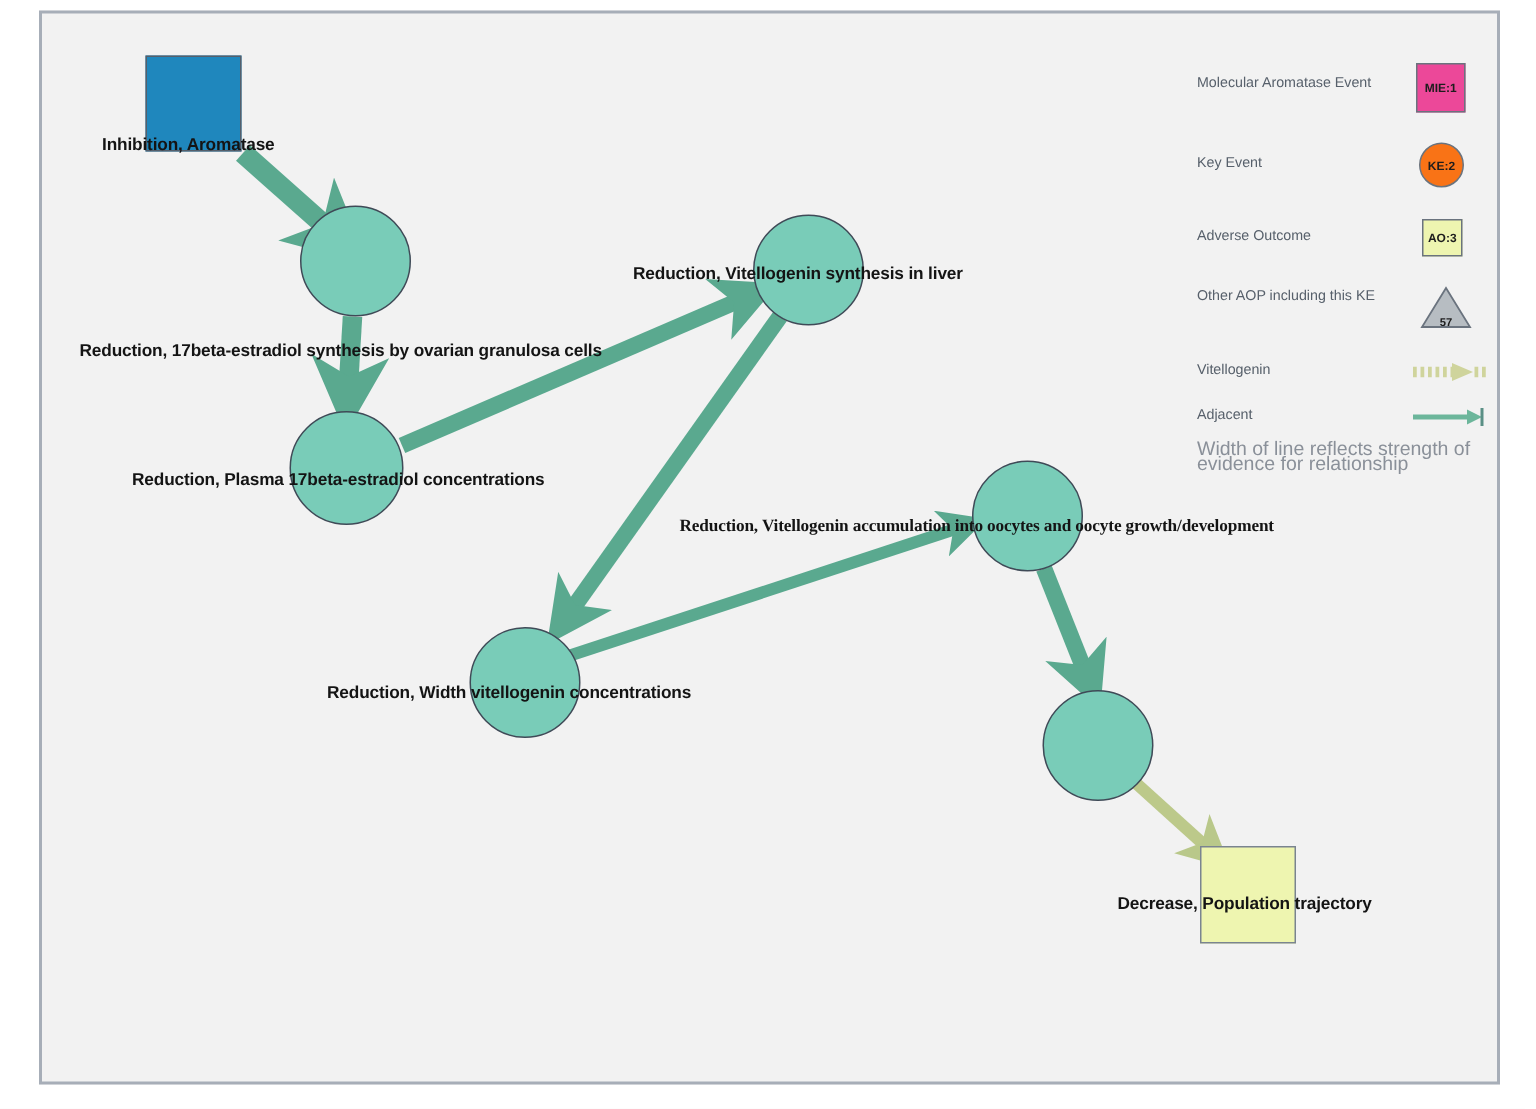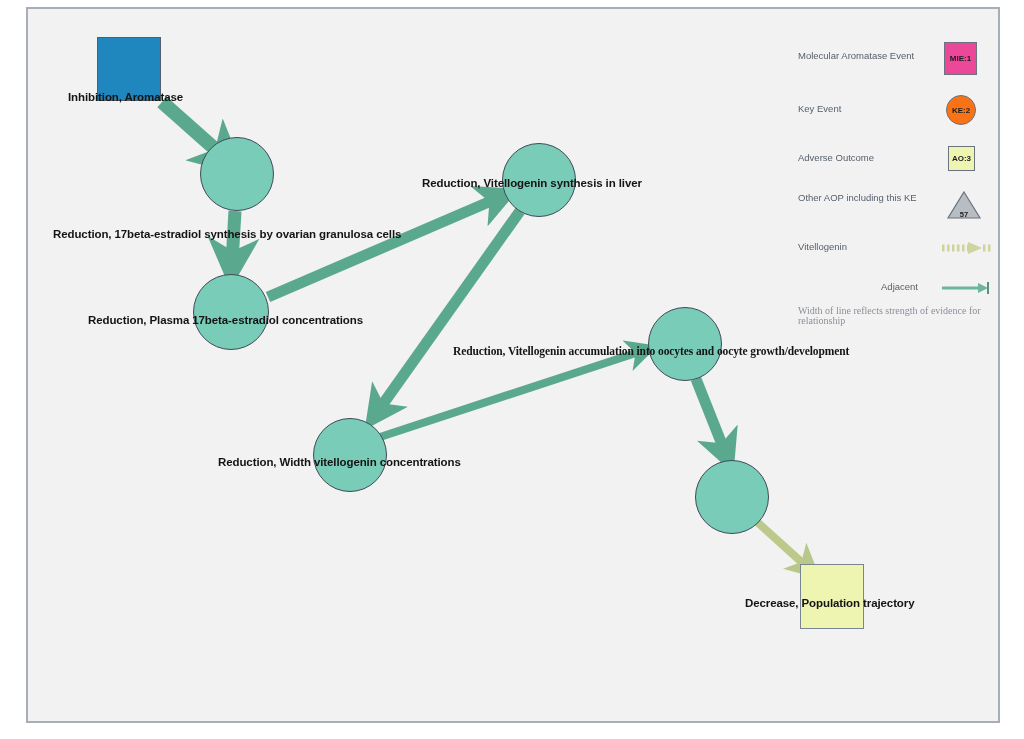--- a/index.html
+++ b/index.html
@@ -144,25 +144,24 @@
     font-size: 7.5px;
     font-weight: bold;
     color: #1d1d1d;
     font-family: "Liberation Sans", sans-serif;
   }
   #legend-note {
     position: absolute;
     left: 0;
     top: 252px;
     width: 190px;
-    font-family: Liberation Serif, serif;
-    font-size: 10px;
+    font-family: Liberation Sans, sans-serif;
+    font-size: 13px;
     color: #8a9099;
     line-height: 10px;
-    margin-top: 12px;
   }
 </style>
 </head>
 <body>
 
 <div id="stage">
 
   <div id="canvas-frame">
 
     <div id="graph-layer">
@@ -264,21 +263,21 @@
         <div class="legend-text" style="top:3px;">Vitellogenin</div>
         <div class="legend-glyph" style="top:2px; left:144px;">
           <svg width="52" height="16" viewBox="0 0 52 16">
             <line x1="0" y1="8" x2="26" y2="8" stroke="#cfd49c" stroke-width="7" stroke-dasharray="2.5,2.5"></line>
             <polygon points="26,2 40,8 26,14" fill="#cfd49c"></polygon>
             <line x1="41" y1="8" x2="50" y2="8" stroke="#cfd49c" stroke-width="7" stroke-dasharray="2.5,2.5"></line>
           </svg>
         </div>
       </div>
 
-      <div class="legend-row" style="top:236px; height:28px;text-align:right;">
+      <div class="legend-row" style="top:226px; height:28px;">
         <div class="legend-text" style="top:3px;">Adjacent</div>
         <div class="legend-glyph" style="top:3px; left:144px;">
           <svg width="52" height="14" viewBox="0 0 52 14">
             <line x1="0" y1="7" x2="40" y2="7" stroke="#6cb69b" stroke-width="3.2"></line>
             <polygon points="36,2 46,7 36,12" fill="#6cb69b"></polygon>
             <line x1="46" y1="1" x2="46" y2="13" stroke="#5a8f85" stroke-width="2"></line>
           </svg>
         </div>
       </div>
 

